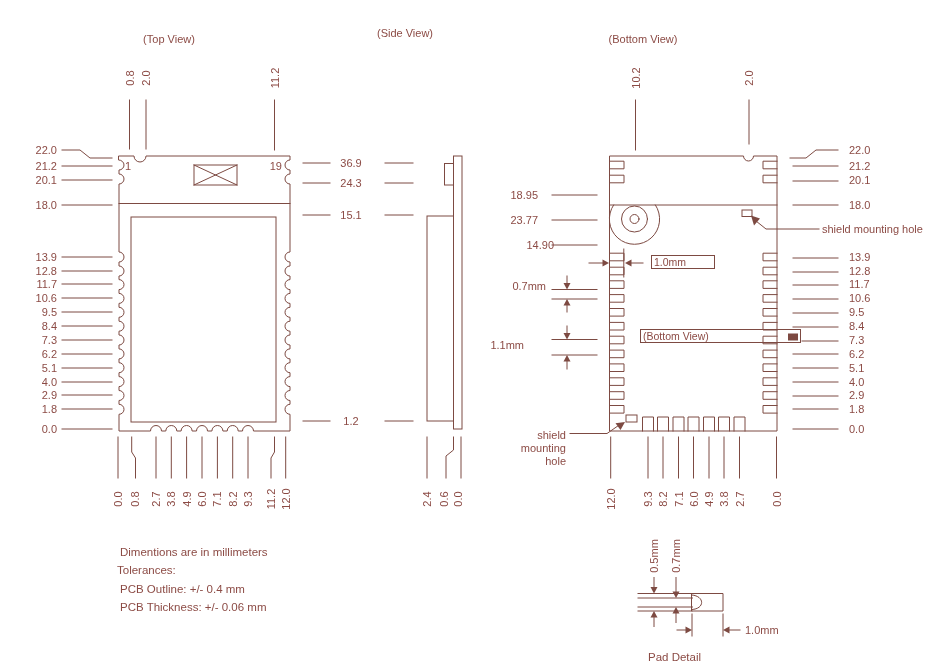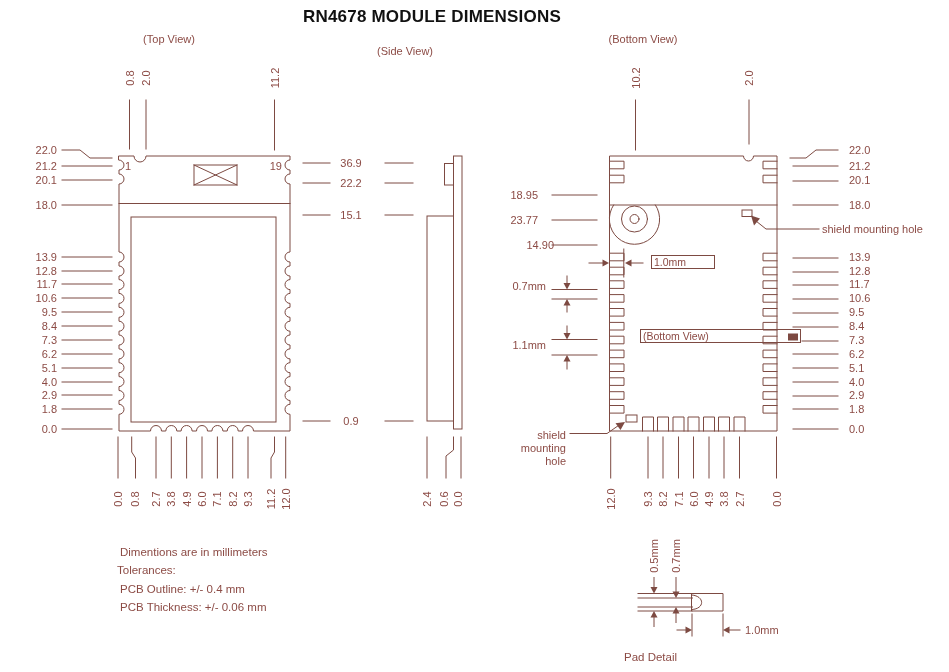--- a/index.html
+++ b/index.html
@@ -135,23 +135,22 @@
       <path d="M650.5,587 h7 L654,593.5 Z"></path>
       <path d="M672.5,591.5 h7 L676,598 Z"></path>
       <path d="M650.5,617.5 h7 L654,611 Z"></path>
       <path d="M672.5,613.5 h7 L676,607 Z"></path>
       <path d="M685.5,626.5 v7 L692,630 Z"></path>
       <path d="M729.5,626.5 v7 L723,630 Z"></path>
       <rect x="788" y="333.5" width="10" height="7"></rect>
     </g>
   </svg>
 
-  <div class="t c title" style="left:432px;top:17px">RN4678 MODULE DIMENSIONS</div>
   <div class="t c" style="left:169px;top:39px">(Top View)</div>
-  <div class="t c" style="left:405px;top:51px">(Side View)</div>
+  <div class="t c" style="left:405px;top:33px">(Side View)</div>
   <div class="t c" style="left:643px;top:39px">(Bottom View)</div>
 
   <div class="t" style="left:125px;top:160px">1</div>
   <div class="t r" style="left:258px;top:160px;width:24px">19</div>
 
   <div class="t r" style="left:0;top:144px;width:57px">22.0</div>
   <div class="t r" style="left:0;top:160px;width:57px">21.2</div>
   <div class="t r" style="left:0;top:174px;width:57px">20.1</div>
   <div class="t r" style="left:0;top:199px;width:57px">18.0</div>
   <div class="t r" style="left:0;top:251px;width:57px">13.9</div>
@@ -178,35 +177,35 @@
   <div class="t v" style="left:171px;top:499px">3.8</div>
   <div class="t v" style="left:187px;top:499px">4.9</div>
   <div class="t v" style="left:202px;top:499px">6.0</div>
   <div class="t v" style="left:217px;top:499px">7.1</div>
   <div class="t v" style="left:233px;top:499px">8.2</div>
   <div class="t v" style="left:248px;top:499px">9.3</div>
   <div class="t v" style="left:271px;top:499px">11.2</div>
   <div class="t v" style="left:286px;top:499px">12.0</div>
 
   <div class="t c" style="left:351px;top:163px">36.9</div>
-  <div class="t c" style="left:351px;top:183px">22.2</div>
+  <div class="t c" style="left:351px;top:183px">24.3</div>
   <div class="t c" style="left:351px;top:215px">15.1</div>
-  <div class="t c" style="left:351px;top:421px">0.9</div>
+  <div class="t c" style="left:351px;top:421px">1.2</div>
   <div class="t v" style="left:426.5px;top:499px">2.4</div>
   <div class="t v" style="left:444px;top:499px">0.6</div>
   <div class="t v" style="left:458px;top:499px">0.0</div>
 
   <div class="t v" style="left:635.5px;top:78px">10.2</div>
   <div class="t v" style="left:749px;top:78px">2.0</div>
 
   <div class="t r" style="left:478px;top:189px;width:60px">18.95</div>
   <div class="t r" style="left:478px;top:214px;width:60px">23.77</div>
   <div class="t r" style="left:494px;top:239px;width:60px">14.90</div>
   <div class="t r" style="left:486px;top:280px;width:60px">0.7mm</div>
-  <div class="t r" style="left:486px;top:339px;width:60px">1.1mm</div>
+  <div class="t r" style="left:464px;top:339px;width:60px">1.1mm</div>
 
   <div class="t" style="left:849px;top:144px">22.0</div>
   <div class="t" style="left:849px;top:160px">21.2</div>
   <div class="t" style="left:849px;top:174px">20.1</div>
   <div class="t" style="left:849px;top:199px">18.0</div>
   <div class="t" style="left:849px;top:251px">13.9</div>
   <div class="t" style="left:849px;top:265px">12.8</div>
   <div class="t" style="left:849px;top:278px">11.7</div>
   <div class="t" style="left:849px;top:292px">10.6</div>
   <div class="t" style="left:849px;top:306px">9.5</div>
@@ -233,20 +232,20 @@
   <div class="box" style="left:640px;top:329px;width:157px">(Bottom View)</div>
 
   <div class="t" style="left:822px;top:223px">shield mounting hole</div>
   <div class="t r" style="left:500px;top:429px;width:66px">shield</div>
   <div class="t r" style="left:500px;top:442px;width:66px">mounting</div>
   <div class="t r" style="left:500px;top:455px;width:66px">hole</div>
 
   <div class="t v" style="left:654px;top:556px">0.5mm</div>
   <div class="t v" style="left:676px;top:556px">0.7mm</div>
   <div class="t" style="left:745px;top:624px">1.0mm</div>
-  <div class="t note" style="left:624px;top:651px">Pad Detail</div>
+  <div class="t note" style="left:648px;top:651px">Pad Detail</div>
 
   <div class="t note" style="left:120px;top:546px">Dimentions are in millimeters</div>
   <div class="t note" style="left:117px;top:564px">Tolerances:</div>
   <div class="t note" style="left:120px;top:583px">PCB Outline: +/- 0.4 mm</div>
   <div class="t note" style="left:120px;top:601px">PCB Thickness: +/- 0.06 mm</div>
 
 </div>
 
 </body></html>

